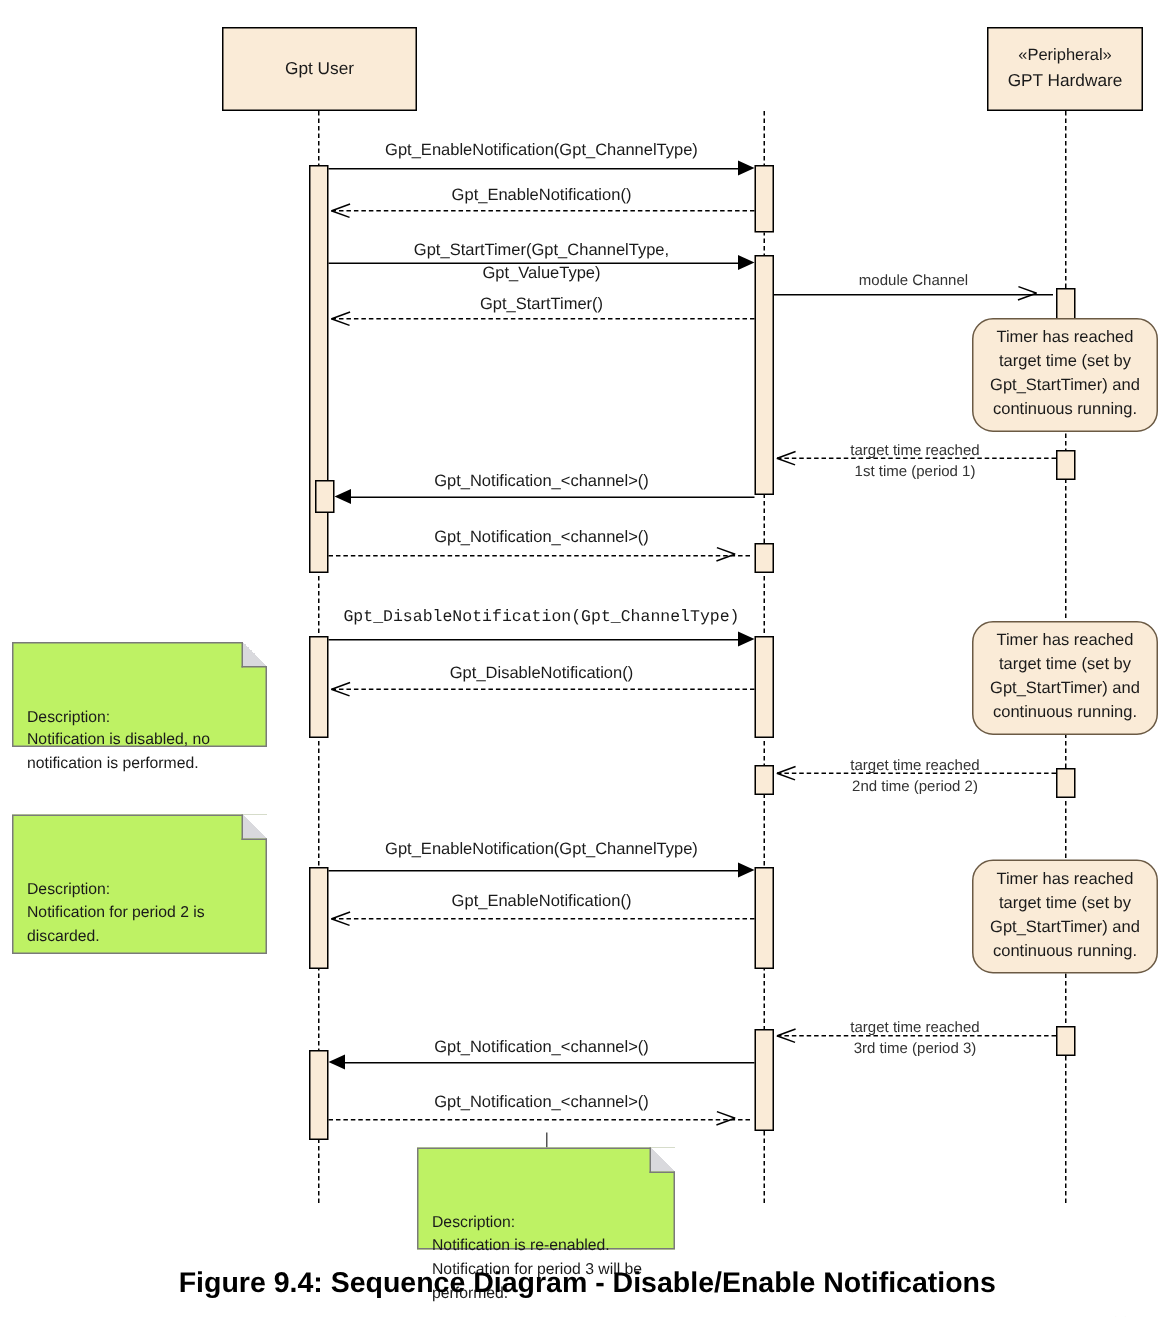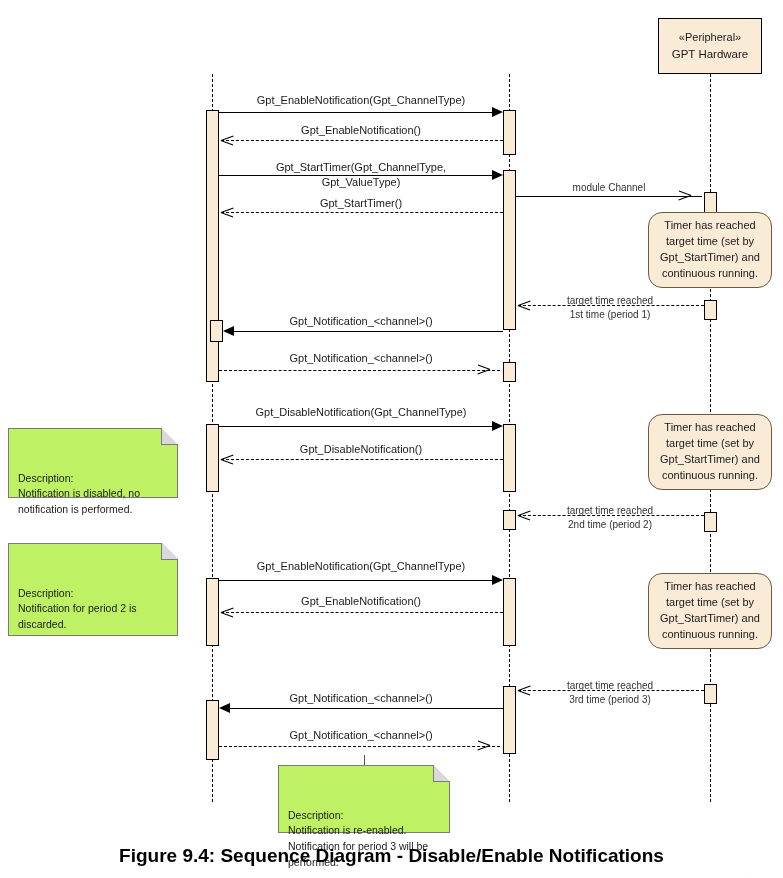--- a/index.html
+++ b/index.html
@@ -145,20 +145,24 @@
     color:#b9b9b9;
     font-family:"Liberation Sans","DejaVu Sans",sans-serif;
     white-space:pre;
   }
 </style>
 </head>
 <body>
 
 <div id="page">
 
+  <div class="head-box" style="left:148px;top:18px;width:130px;height:56px;">
+    <div class="stereo"></div>
+    <div>Gpt User</div>
+  </div>
 
 
   <div class="head-box" style="left:658px;top:18px;width:104px;height:56px;">
     <div class="stereo">«Peripheral»</div>
     <div>GPT Hardware</div>
   </div>
 
   <div class="lifeline" style="left:212px;top:74px;height:728px;"></div>
   <div class="lifeline" style="left:509px;top:74px;height:728px;"></div>
   <div class="lifeline" style="left:710px;top:74px;height:728px;"></div>
@@ -236,21 +240,21 @@
       <span class="b"></span>
     </div>
 
   <div class="note-fold" style="left:8px;top:428px;width:170px;height:70px;">
     <div class="dogear"></div>
     <span>Description:
 Notification is disabled, no
 notification is performed.</span>
   </div>
 
-  <div class="msg-label" style="left:219px;top:405px;width:284px;">Gpt_DisableNotification(Gpt_ChannelType)</div>
+  <div class="msg-label" style="left:219px;top:405px;width:284px;font-family:Liberation Mono, monospace;">Gpt_DisableNotification(Gpt_ChannelType)</div>
   <div class="msg-line" style="left:219px;top:426px;width:278px;"></div>
   <div class="arrow-solid-r" style="left:492px;top:421px;"></div>
 
   <div class="note-round" style="left:648px;top:414px;width:124px;height:76px;white-space:pre-line;">Timer has reached
 target time (set by
 Gpt_StartTimer) and
 continuous running.</div>
 
   <div class="msg-label" style="left:219px;top:442px;width:284px;">Gpt_DisableNotification()</div>
   <div class="msg-line dashed" style="left:221px;top:459px;width:282px;"></div>

